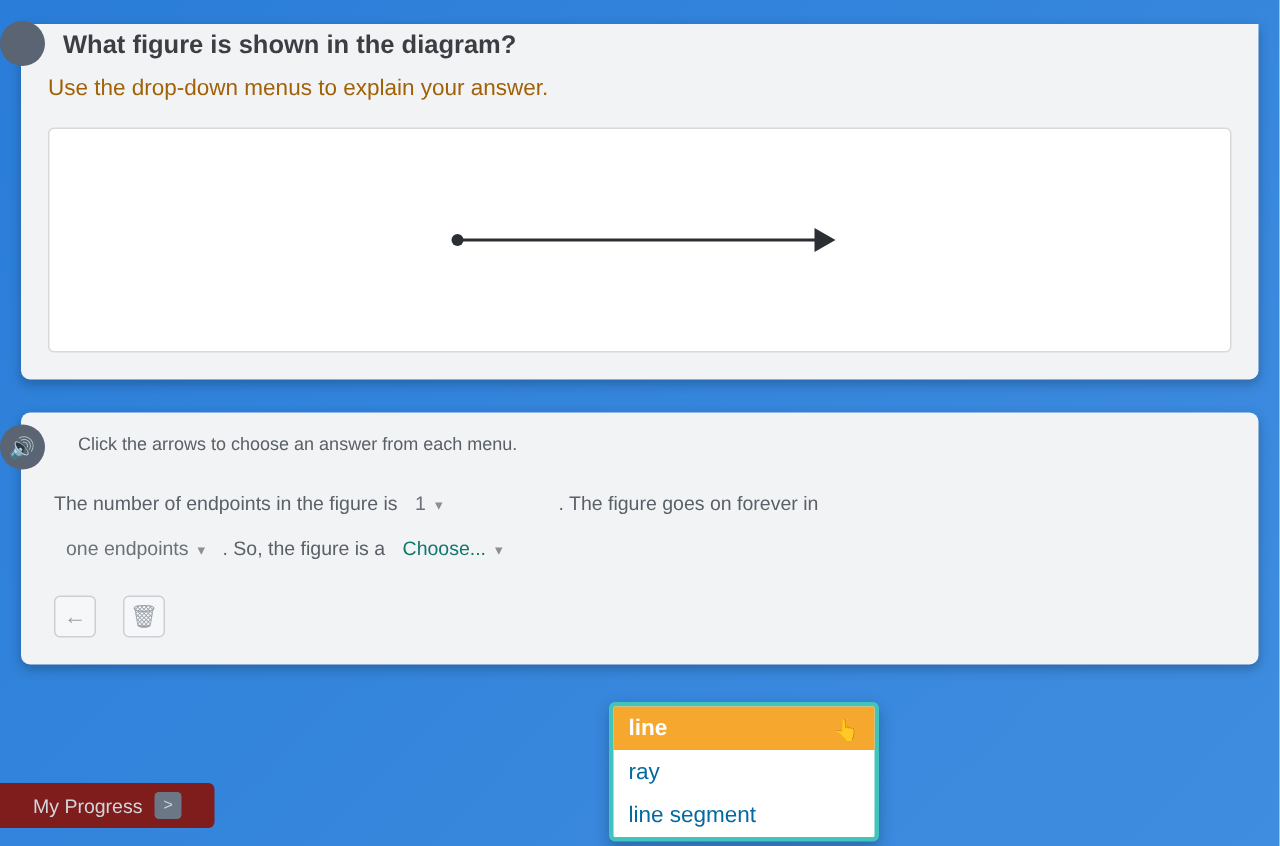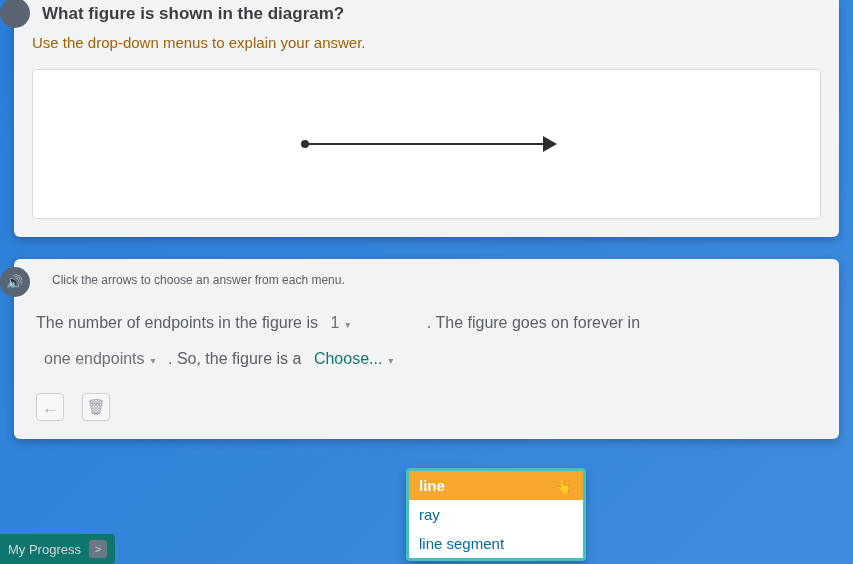--- a/index.html
+++ b/index.html
@@ -1,41 +1,41 @@
 <!DOCTYPE html>
 <html><head>
 <meta charset="utf-8">
 <style>
 *{box-sizing:border-box;margin:0;padding:0}
 body{font-family:Arial,Helvetica,sans-serif;background:linear-gradient(135deg,#2a7dd8 0%,#3f8de0 100%);width:853px;height:564px;overflow:hidden;position:relative}
 .card{background:#f2f3f5;border-radius:6px;margin:0 14px 22px 14px;padding:14px 18px 18px 18px;box-shadow:0 3px 8px rgba(0,0,0,.25)}
-.card1{margin-top:0;border-top-left-radius:0;border-top-right-radius:0;position:relative;padding-top:4px}
+.card1{margin-top:16px;border-top-left-radius:0;border-top-right-radius:0;position:relative;padding-top:4px}
 .badge{position:absolute;left:-14px;top:-2px;width:30px;height:30px;border-radius:50%;background:#5a6472;color:#fff;display:flex;align-items:center;justify-content:center;font-weight:bold;font-size:15px}
 .badge2{position:absolute;left:-14px;top:8px;width:30px;height:30px;border-radius:50%;background:#5a6472;color:#fff;display:flex;align-items:center;justify-content:center}
 .q-title{font-weight:bold;color:#3b3f44;font-size:17px;margin-bottom:10px;margin-left:10px}
 .q-sub{color:#a16207;font-size:15px;margin-bottom:18px;margin-left:0}
 .diagram-box{background:#fff;border:1px solid #d7d9dc;border-radius:4px;height:150px;display:flex;align-items:center;justify-content:center;position:relative}
 .diagram{position:relative;width:260px;height:8px}
 .dline{position:absolute;left:8px;right:12px;top:3px;height:2px;background:#2b2f34}
 .ddot{position:absolute;left:4px;top:0;width:8px;height:8px;border-radius:50%;background:#2b2f34}
 .darrow{position:absolute;right:0;top:-4px;width:0;height:0;border-left:14px solid #2b2f34;border-top:8px solid transparent;border-bottom:8px solid transparent}
 .card2{position:relative;padding-top:14px}
 .instr{color:#5a6068;font-size:12px;margin-left:20px;margin-bottom:18px}
-.sentence{font-size:16px;color:#5a6068;line-height:2;margin-left:4px}
+.sentence{font-size:13px;color:#5a6068;line-height:2;margin-left:4px}
 .ddrop{display:inline-block;min-width:100px;padding:2px 8px;color:#6a7178;position:relative}
 .ddrop:after{content:"▾";font-size:10px;margin-left:6px;color:#8a9098}
 .sel{display:inline-block;min-width:106px;padding:2px 8px;color:#0f766e;position:relative}
 .sel:after{content:"▾";font-size:10px;margin-left:6px;color:#8a9098}
 .toolrow{margin-top:16px;display:flex;gap:18px;align-items:center;margin-left:4px}
 .ibtn{width:28px;height:28px;border:1px solid #cbd0d6;border-radius:4px;background:#f6f7f9;display:flex;align-items:center;justify-content:center;color:#9aa1a9;font-size:15px}
 .popup{position:absolute;left:406px;top:468px;width:180px;background:#fff;border:3px solid #42c4bd;border-radius:4px;box-shadow:0 4px 10px rgba(0,0,0,.25);z-index:30}
 .popup .opt{padding:6px 10px;font-size:15px;color:#0369a1;cursor:pointer}
 .popup .opt.active{background:#f5a72e;color:#fff;font-weight:700;display:flex;justify-content:space-between;align-items:center}
 .cursor{font-size:14px;color:#fff}
-.myprog{position:absolute;left:0;bottom:0;background:#0f766e;color:#d2d6db;font-size:13px;padding:6px 8px;border-top-right-radius:4px;border-bottom-right-radius:4px;display:flex;align-items:center;gap:8px}
+.myprog{position:absolute;left:0;bottom:12px;background:#7f1d1d;color:#d2d6db;font-size:13px;padding:6px 22px;border-top-right-radius:4px;border-bottom-right-radius:4px;display:flex;align-items:center;gap:8px}
 .myprog .chev{background:#6c7785;width:18px;height:18px;border-radius:3px;display:flex;align-items:center;justify-content:center;font-size:11px;color:#c9cdd3}
 .speaker{font-size:14px;color:#fff}
 </style>
 </head>
 <body>
 
 <div class="card card1">
   <div class="badge"></div>
   <div class="q-title">What figure is shown in the diagram?</div>
   <div class="q-sub">Use the drop-down menus to explain your answer.</div>

